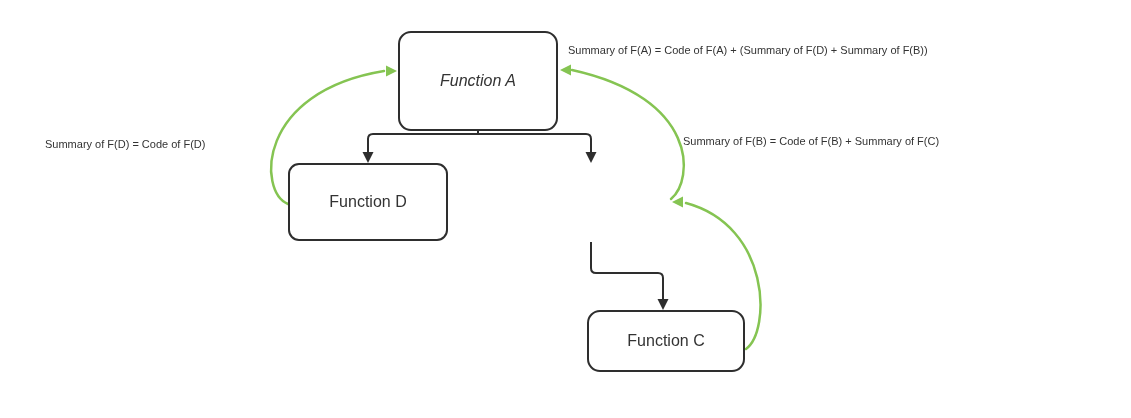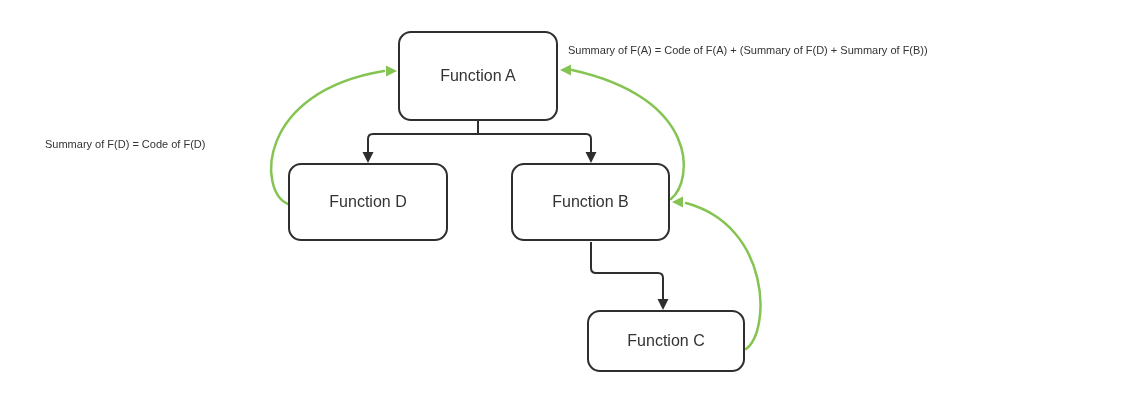--- a/index.html
+++ b/index.html
@@ -24,22 +24,22 @@
   .head-green{fill:var(--green);stroke:none;}
   .node{
     position:absolute;
     background:var(--node-fill);
     border:2px solid var(--dark);
     border-radius:13px;
     display:flex;align-items:center;justify-content:center;
     box-sizing:border-box;
     font-size:16px;color:var(--text);
   }
-  .node-a{left:398px;top:31px;width:160px;height:90px;}
-  .node-d{left:288px;top:163px;width:160px;height:78px;}
+  .node-a{left:398px;top:31px;width:160px;height:100px;font-style:italic;}
+  .node-d{left:288px;top:163px;width:160px;height:78px;border-radius:11px;}
   .node-b{left:511px;top:163px;width:159px;height:78px;}
   .node-c{left:587px;top:310px;width:158px;height:62px;}
   .annotation{
     position:absolute;
     font-size:11px;color:var(--text);
     white-space:nowrap;line-height:19px;
   }
   .note-a{left:568px;top:41px;}
   .note-d{left:45px;top:135px;}
   .note-b{left:683px;top:132px;}
@@ -69,23 +69,21 @@
     <path class="edge-green" d="M 746 349 C 771 331, 771 226, 686 203"></path>
     <polygon class="head-green" points="683,196.5 683,207.5 672,202"></polygon>
   </svg>
 
   <div class="node node-a">
     <span>Function A</span>
   </div>
   <div class="node node-d">
     <span>Function D</span>
   </div>
-  <div class="node node-b">
-    <span>Function B</span>
-  </div>
   <div class="node node-c">
     <span>Function C</span>
   </div>
 
   <div class="annotation note-a">Summary of F(A) = Code of F(A) + (Summary of F(D) + Summary of F(B))</div>
   <div class="annotation note-d">Summary of F(D) = Code of F(D)</div>
+  <div class="annotation note-b">Summary of F(B) = Code of F(B) + Summary of F(C)</div>
 
 </div>
 
 </body></html>

